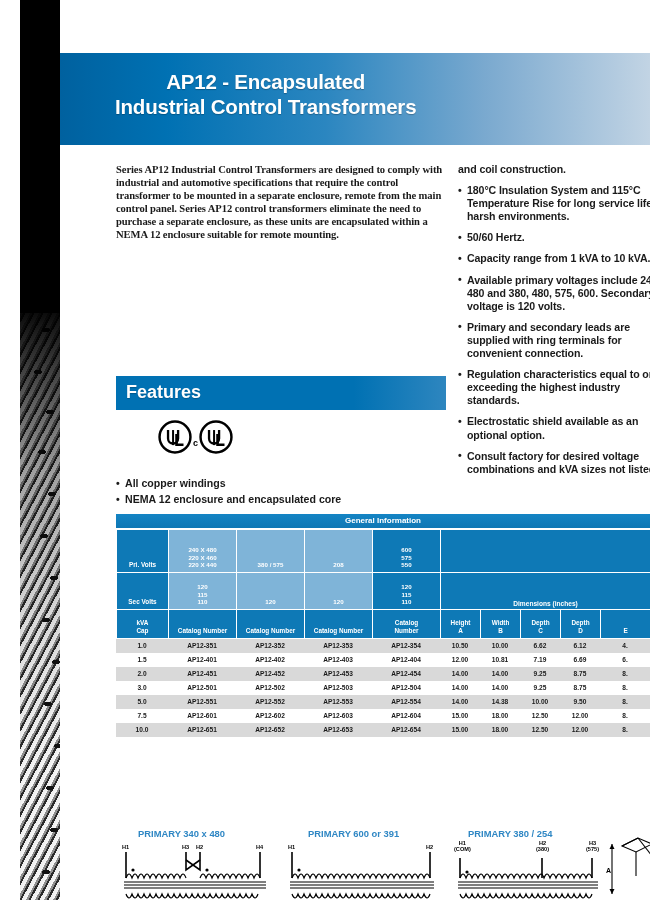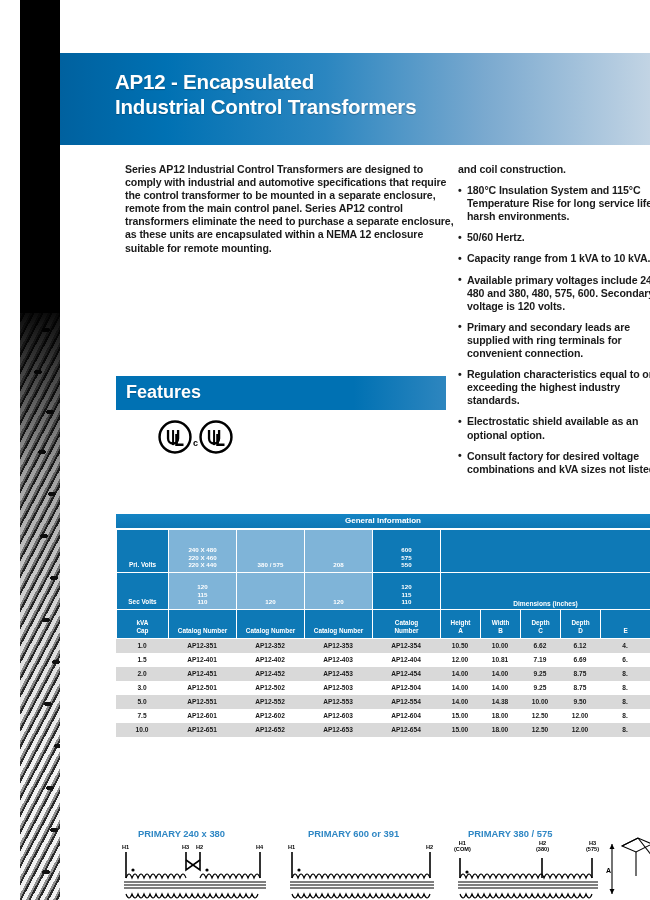--- a/index.html
+++ b/index.html
@@ -89,28 +89,30 @@
     position: absolute;
     left: 55px;
     top: 16px;
     color: #ffffff;
     font-size: 20.5px;
     font-weight: bold;
     line-height: 25px;
     letter-spacing: -0.2px;
     text-shadow: 0 1px 1px rgba(0,0,0,0.25);
     white-space: pre-line;
+    text-align: center;
   }
 
   
   #col-left {
     position: absolute;
-    left: 125px;
+    left: 116px;
     top: 163px;
     width: 330px;
+    font-family: Liberation Serif, serif;
   }
   .para {
     font-size: 10.6px;
     line-height: 13.1px;
     font-weight: bold;
     color: #1a1a1a;
     margin: 0 0 9px 0;
     letter-spacing: -0.1px;
   }
 
@@ -354,20 +356,22 @@
       <circle cx="22" cy="22" r="20" fill="none" stroke="#000" stroke-width="3.2"></circle>
       <path d="M13 13 L13 24 a6.5 6.5 0 0 0 13 0 L26 13" fill="none" stroke="#000" stroke-width="3"></path>
       <path d="M19.5 13 L19.5 30" stroke="#000" stroke-width="2.6"></path>
       <path d="M24 18 L24 32 L33 32" fill="none" stroke="#000" stroke-width="3.4"></path>
       <circle cx="19.5" cy="31" r="1.6" fill="#000"></circle>
     </svg>
   </span>
 </div>
 
 <ul id="feature-list">
+    <li>All copper windings</li>
+    <li>NEMA 12 enclosure and encapsulated core</li>
   </ul>
 
 <div id="spec-table">
   <div id="gen-info-band">General Information</div>
   <table class="tbl">
     <colgroup>
       <col style="width:52px">
         <col style="width:68px">
         <col style="width:68px">
       <col style="width:68px">
@@ -520,23 +524,23 @@
           <td>12.50</td>
           <td>12.00</td>
           <td>8.</td>
         </tr>
       </tbody>
   </table>
 </div>
 
 <div id="diagrams">
 
-  <div class="diag-title" style="left:22px; top:0">PRIMARY 240 x 380</div>
+  <div class="diag-title" style="left:22px; top:0">PRIMARY 340 x 480</div>
   <div class="diag-title" style="left:192px; top:0">PRIMARY 600 or 391</div>
-  <div class="diag-title" style="left:352px; top:0">PRIMARY 380 / 575</div>
+  <div class="diag-title" style="left:352px; top:0">PRIMARY 380 / 254</div>
 
   <div class="term-lbl" style="left:6px;  top:16px">H1</div>
   <div class="term-lbl" style="left:66px; top:16px">H3</div>
   <div class="term-lbl" style="left:80px; top:16px">H2</div>
   <div class="term-lbl" style="left:140px;top:16px">H4</div>
   <svg style="position:absolute; left:0; top:20px" width="160" height="52">
     <path d="M10 4 L10 30" stroke="#000" stroke-width="1.6"></path>
     <path d="M70 4 L70 22 L84 12" stroke="#000" stroke-width="1.6" fill="none"></path>
     <path d="M84 4 L84 22 L70 12" stroke="#000" stroke-width="1.6" fill="none"></path>
     <path d="M144 4 L144 30" stroke="#000" stroke-width="1.6"></path>

